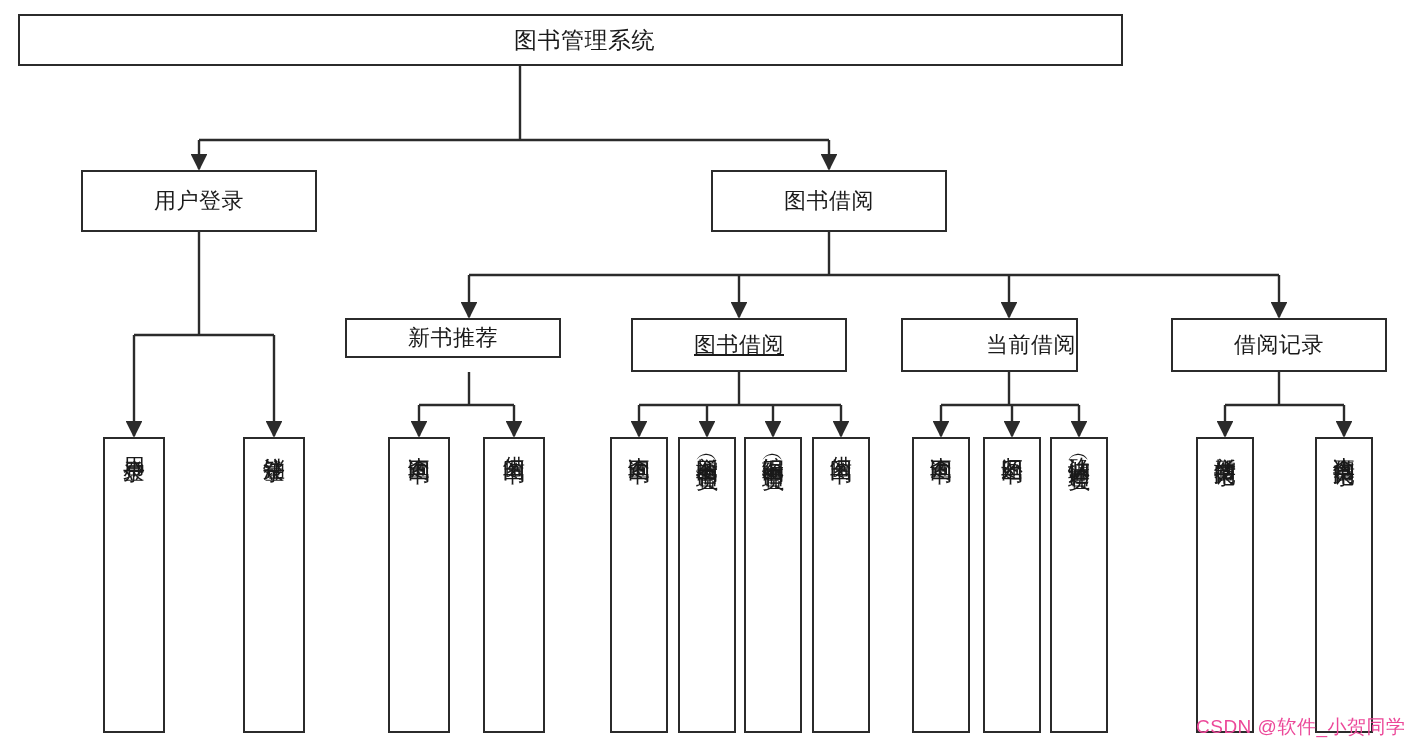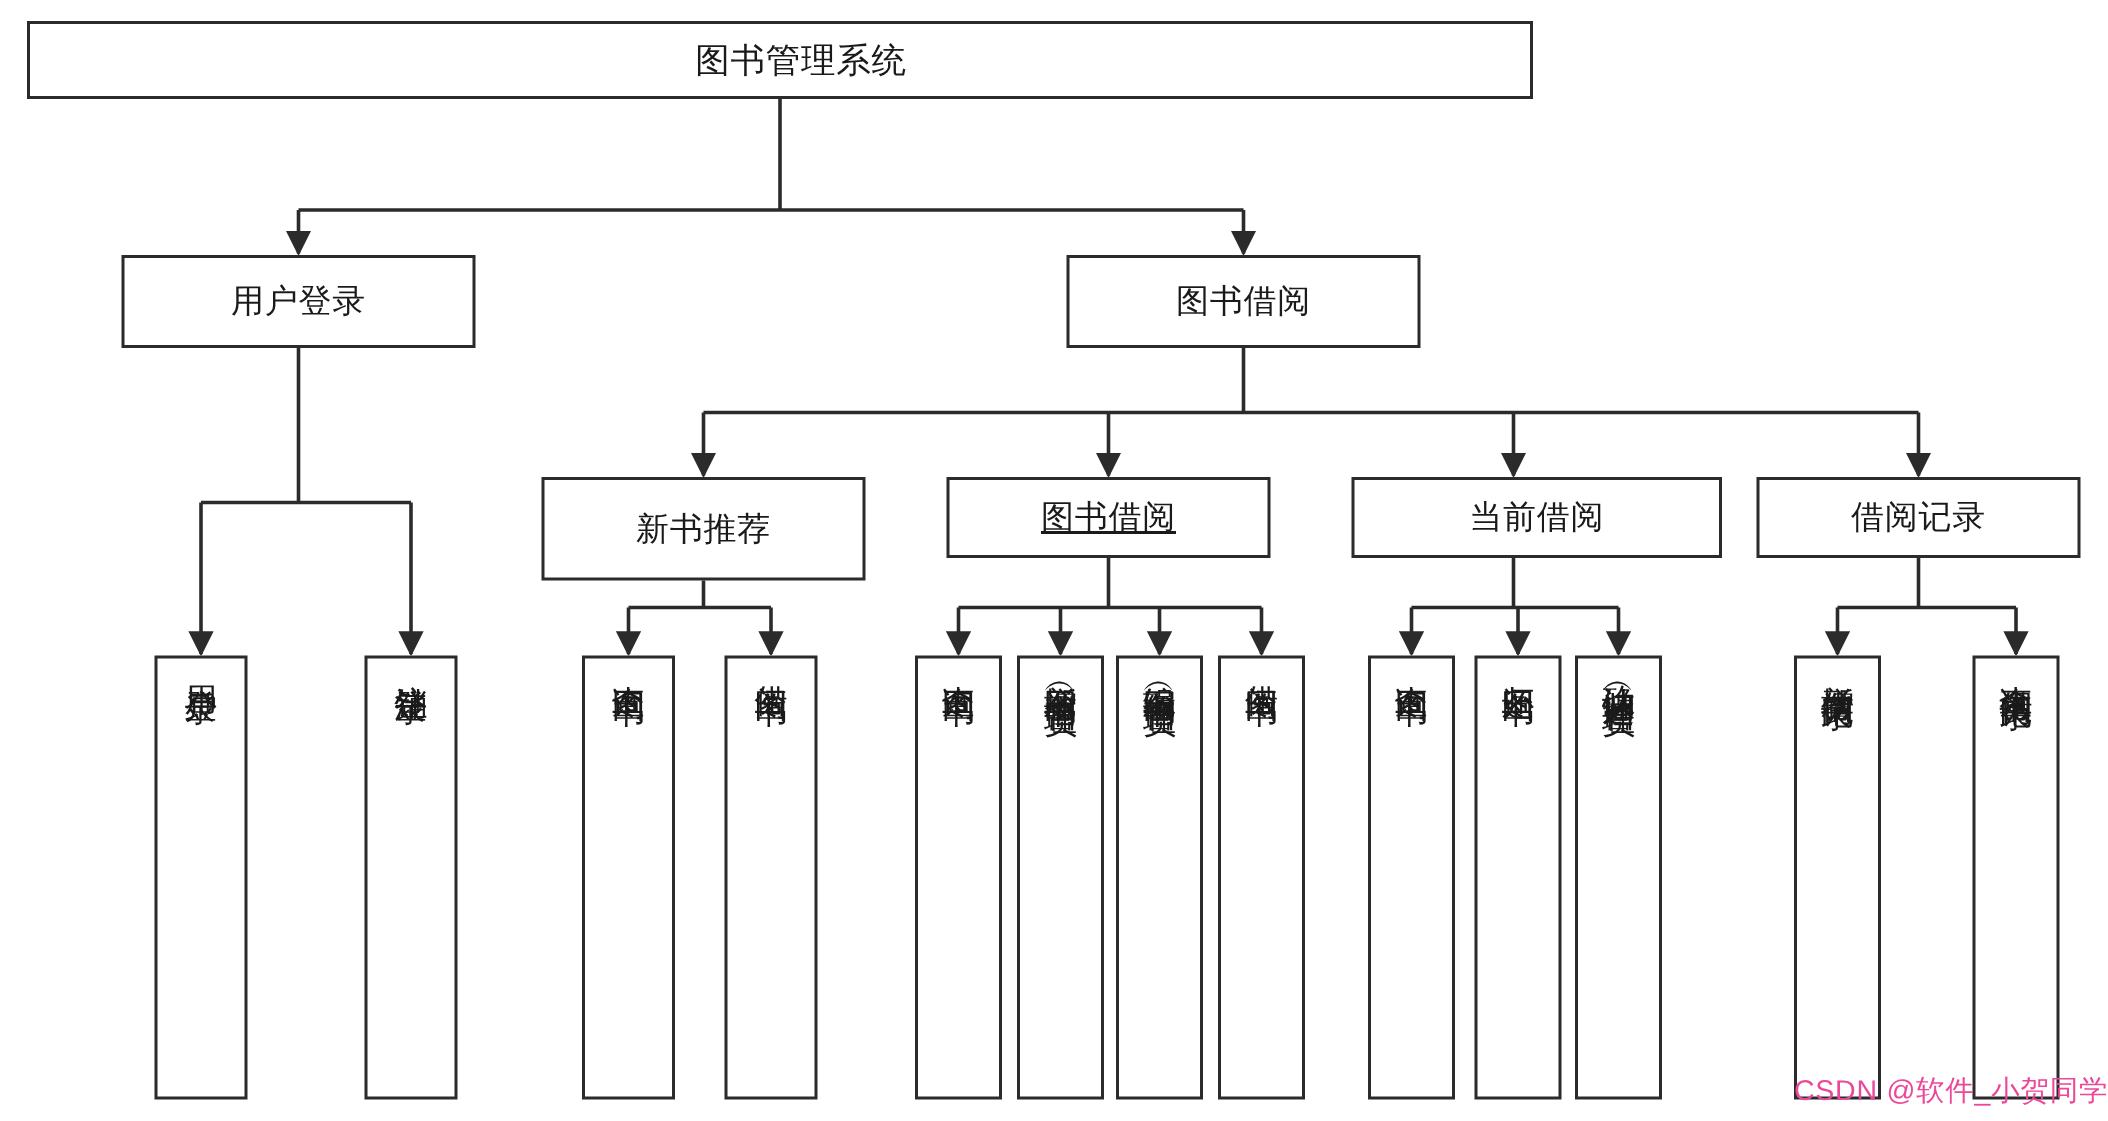--- a/index.html
+++ b/index.html
@@ -115,36 +115,36 @@
         <path d="M 1012 405 L 1012 436" marker-end="url(#arrow)"></path>
         <path d="M 1079 405 L 1079 436" marker-end="url(#arrow)"></path>
         <path d="M 1279 372 L 1279 405"></path>
         <path d="M 1225 405 L 1344 405"></path>
         <path d="M 1225 405 L 1225 436" marker-end="url(#arrow)"></path>
         <path d="M 1344 405 L 1344 436" marker-end="url(#arrow)"></path>
       </g>
   </svg>
 
   <div id="node-layer">
-      <div class="node horiz root" style="left: 18px; top: 14px; width: 1004px; height: 52px; padding-left: 28px;">
+      <div class="node horiz root" style="left: 18px; top: 14px; width: 1105px; height: 52px; padding-left: 28px;">
         <span class="node-label">图书管理系统</span>
       </div>
       <div class="node horiz" style="left: 81px; top: 170px; width: 236px; height: 62px;">
         <span class="node-label">用户登录</span>
       </div>
       <div class="node horiz" style="left: 711px; top: 170px; width: 236px; height: 62px;">
         <span class="node-label">图书借阅</span>
       </div>
-      <div class="node horiz" style="left: 361px; top: 318px; width: 216px; height: 69px;">
+      <div class="node horiz" style="left: 345px; top: 318px; width: 216px; height: 40px;">
         <span class="node-label">新书推荐</span>
       </div>
       <div class="node horiz" style="left: 631px; top: 318px; width: 216px; height: 54px; text-decoration: underline;">
         <span class="node-label">图书借阅</span>
       </div>
-      <div class="node horiz" style="left: 901px; top: 318px; width: 247px; height: 54px;">
+      <div class="node horiz" style="left: 901px; top: 318px; width: 177px; height: 54px; justify-content: flex-end;">
         <span class="node-label">当前借阅</span>
       </div>
       <div class="node horiz" style="left: 1171px; top: 318px; width: 216px; height: 54px;">
         <span class="node-label">借阅记录</span>
       </div>
       <div class="node vert" style="left: 103px; top: 437px; width: 62px; height: 296px;">
         <span class="node-label">用户登录</span>
       </div>
       <div class="node vert" style="left: 243px; top: 437px; width: 62px; height: 296px;">
         <span class="node-label">注销登录</span>

